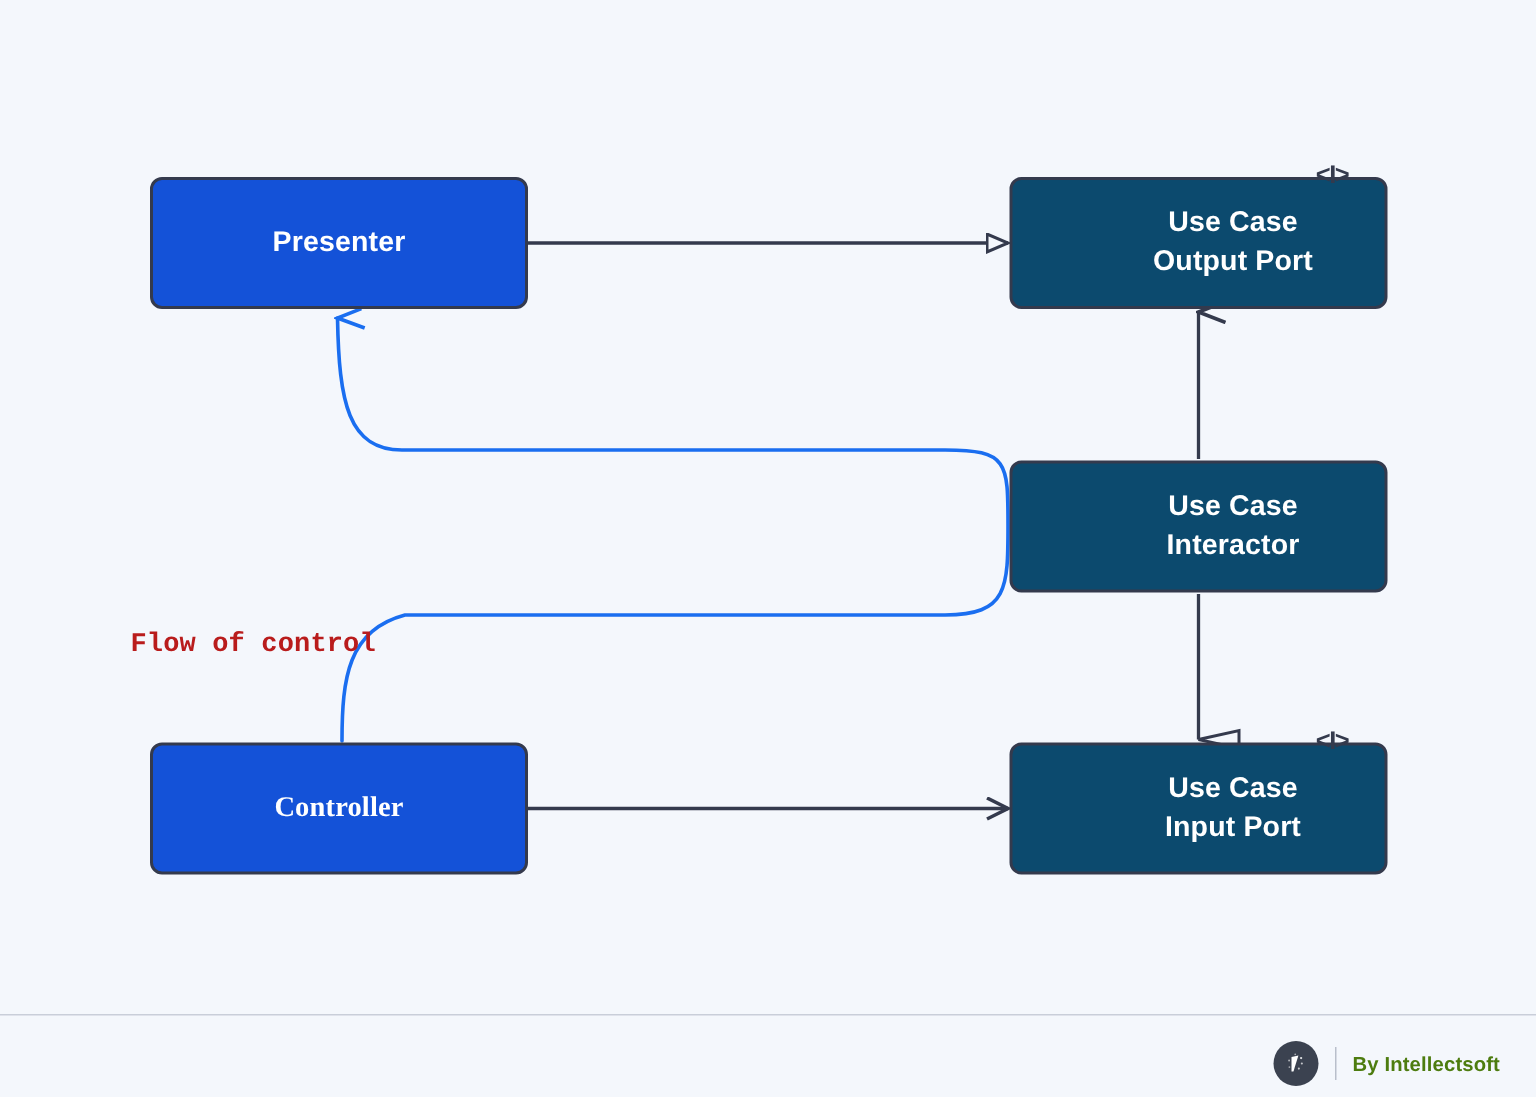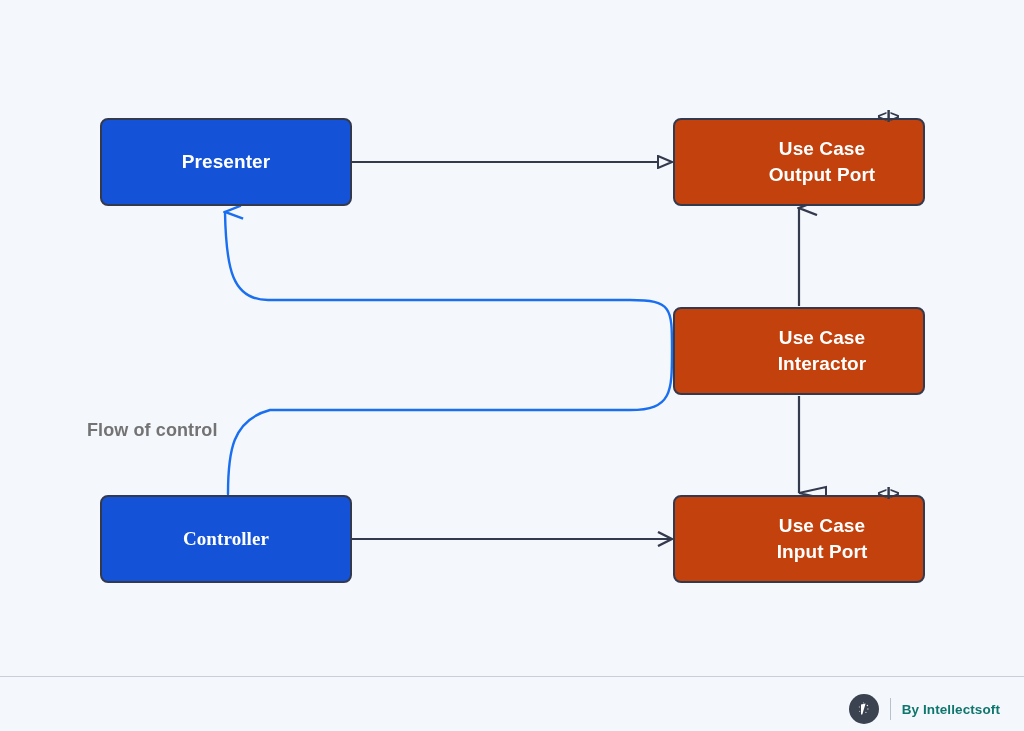--- a/index.html
+++ b/index.html
@@ -43,21 +43,21 @@
     justify-content: center;
     text-align: center;
     color: #ffffff;
     font-weight: bold;
     font-size: 19px;
     line-height: 1.35;
     letter-spacing: 0.1px;
     user-select: none;
   }
   .node-blue   { background: #1452d8; }
-  .node-orange { background: #c2410c; padding-left: 46px; }
+  .node-orange { background: #0c4a6e; padding-left: 46px; }
 
   .node-label {
     white-space: pre-line;
     padding: 0 8px;
   }
 
   
   .iface-marker {
     position: absolute;
     width: 28px;
@@ -69,26 +69,27 @@
     line-height: 16px;
     text-align: center;
     letter-spacing: -1px;
     user-select: none;
     pointer-events: none;
   }
 
   
   .flow-caption {
     position: absolute;
-    color: #737373;
+    color: #b91c1c;
     font-size: 18px;
     font-weight: bold;
     letter-spacing: 0.1px;
     white-space: nowrap;
     user-select: none;
+    font-family: Liberation Mono, monospace;
   }
 
   
   .footer-divider {
     position: absolute;
     left: 0;
     top: 676px;
     width: 1024px;
     height: 1px;
     background: #c9ced9;
@@ -112,21 +113,21 @@
     justify-content: center;
     flex: none;
   }
   .brand-sep {
     width: 1px;
     height: 22px;
     background: #b9bfcb;
     flex: none;
   }
   .brand-text {
-    color: #0f766e;
+    color: #4d7c0f;
     font-size: 13.5px;
     font-weight: bold;
     letter-spacing: 0.1px;
     white-space: nowrap;
   }
 </style>
 </head>
 <body>
 
 <div id="canvas">

